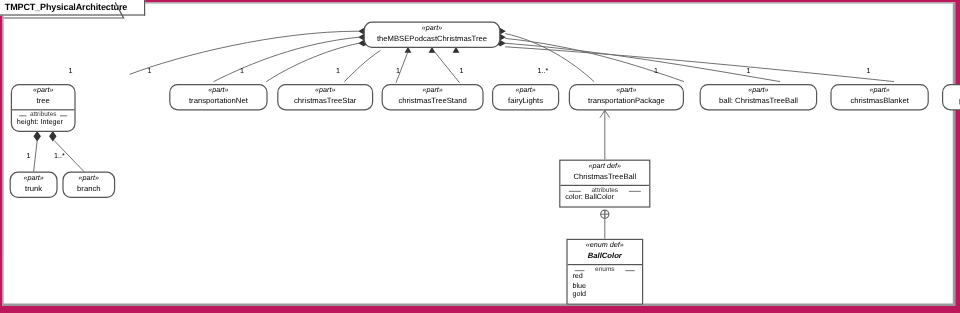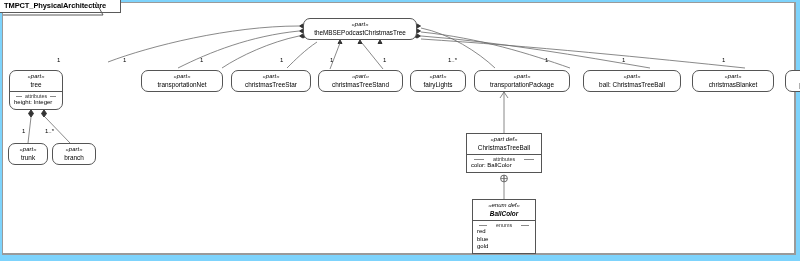--- a/index.html
+++ b/index.html
@@ -6,21 +6,21 @@
   html, body {
     margin: 0;
     padding: 0;
     background: #ffffff;
     font-family: "Liberation Sans", sans-serif;
   }
   #canvas {
     position: relative;
     width: 800px;
     height: 261px;
-    background: #7dd3fc;
+    background: #be185d;
     overflow: hidden;
   }
 
   
   #frame {
     position: absolute;
     left: 2px;
     top: 2px;
     width: 794px;
     height: 253px;

